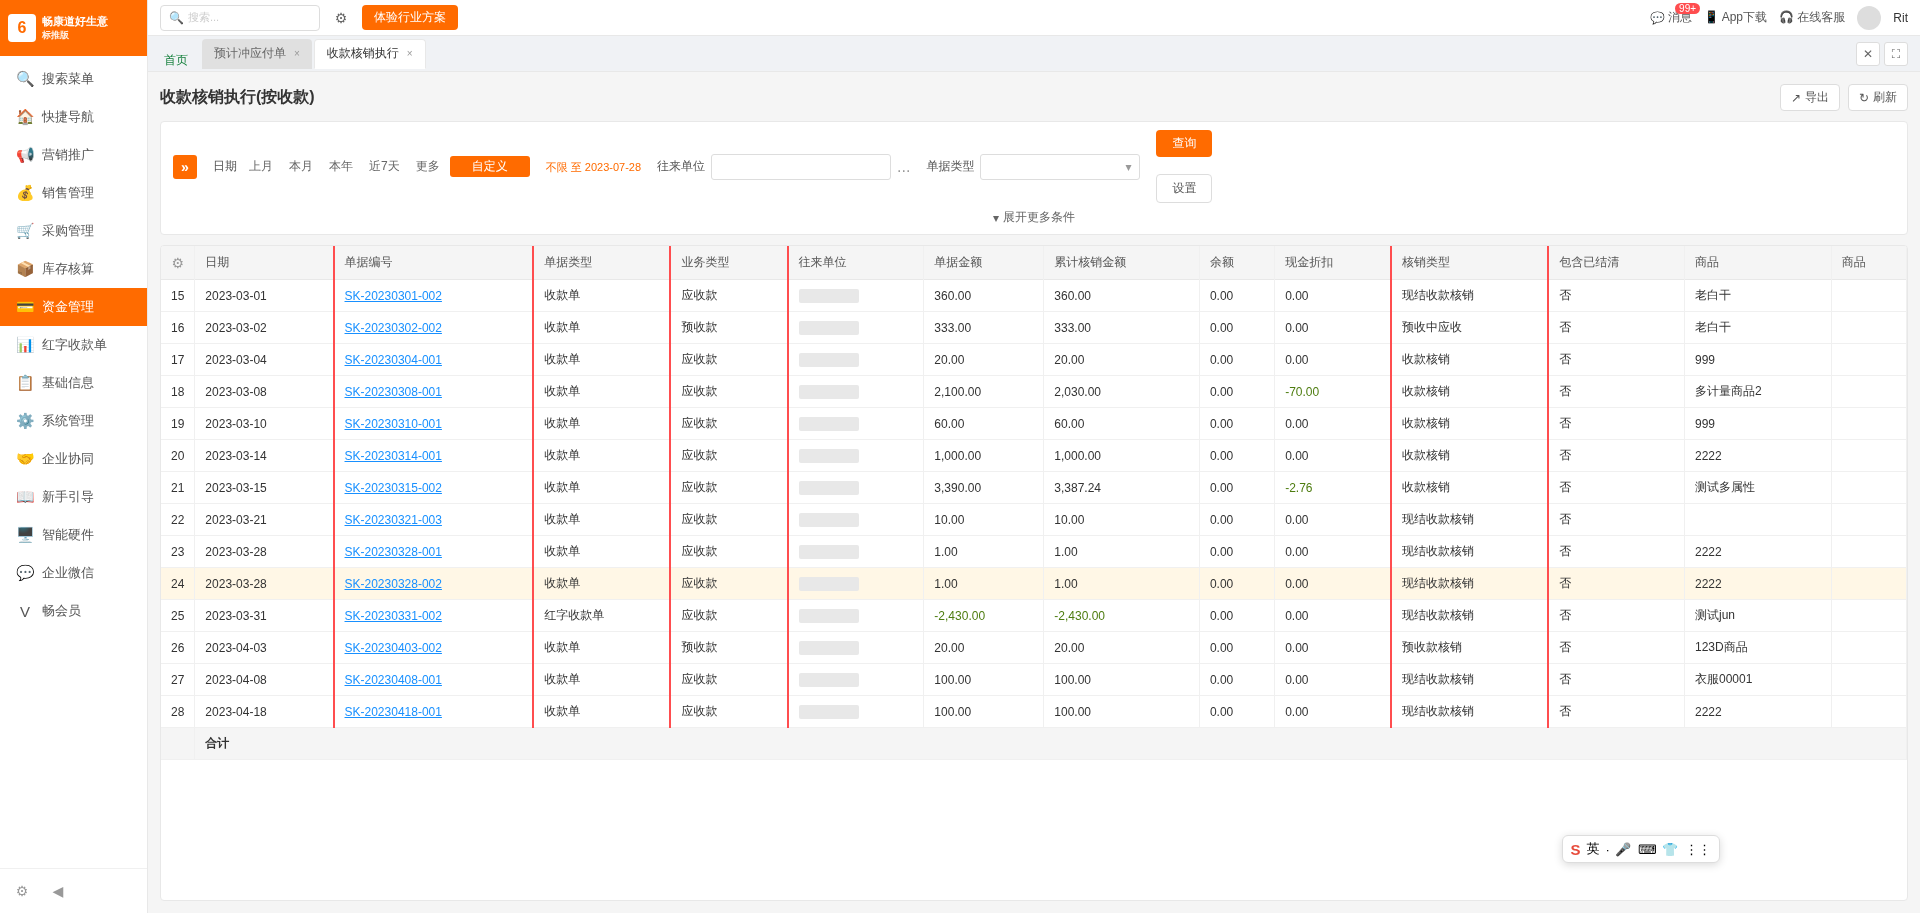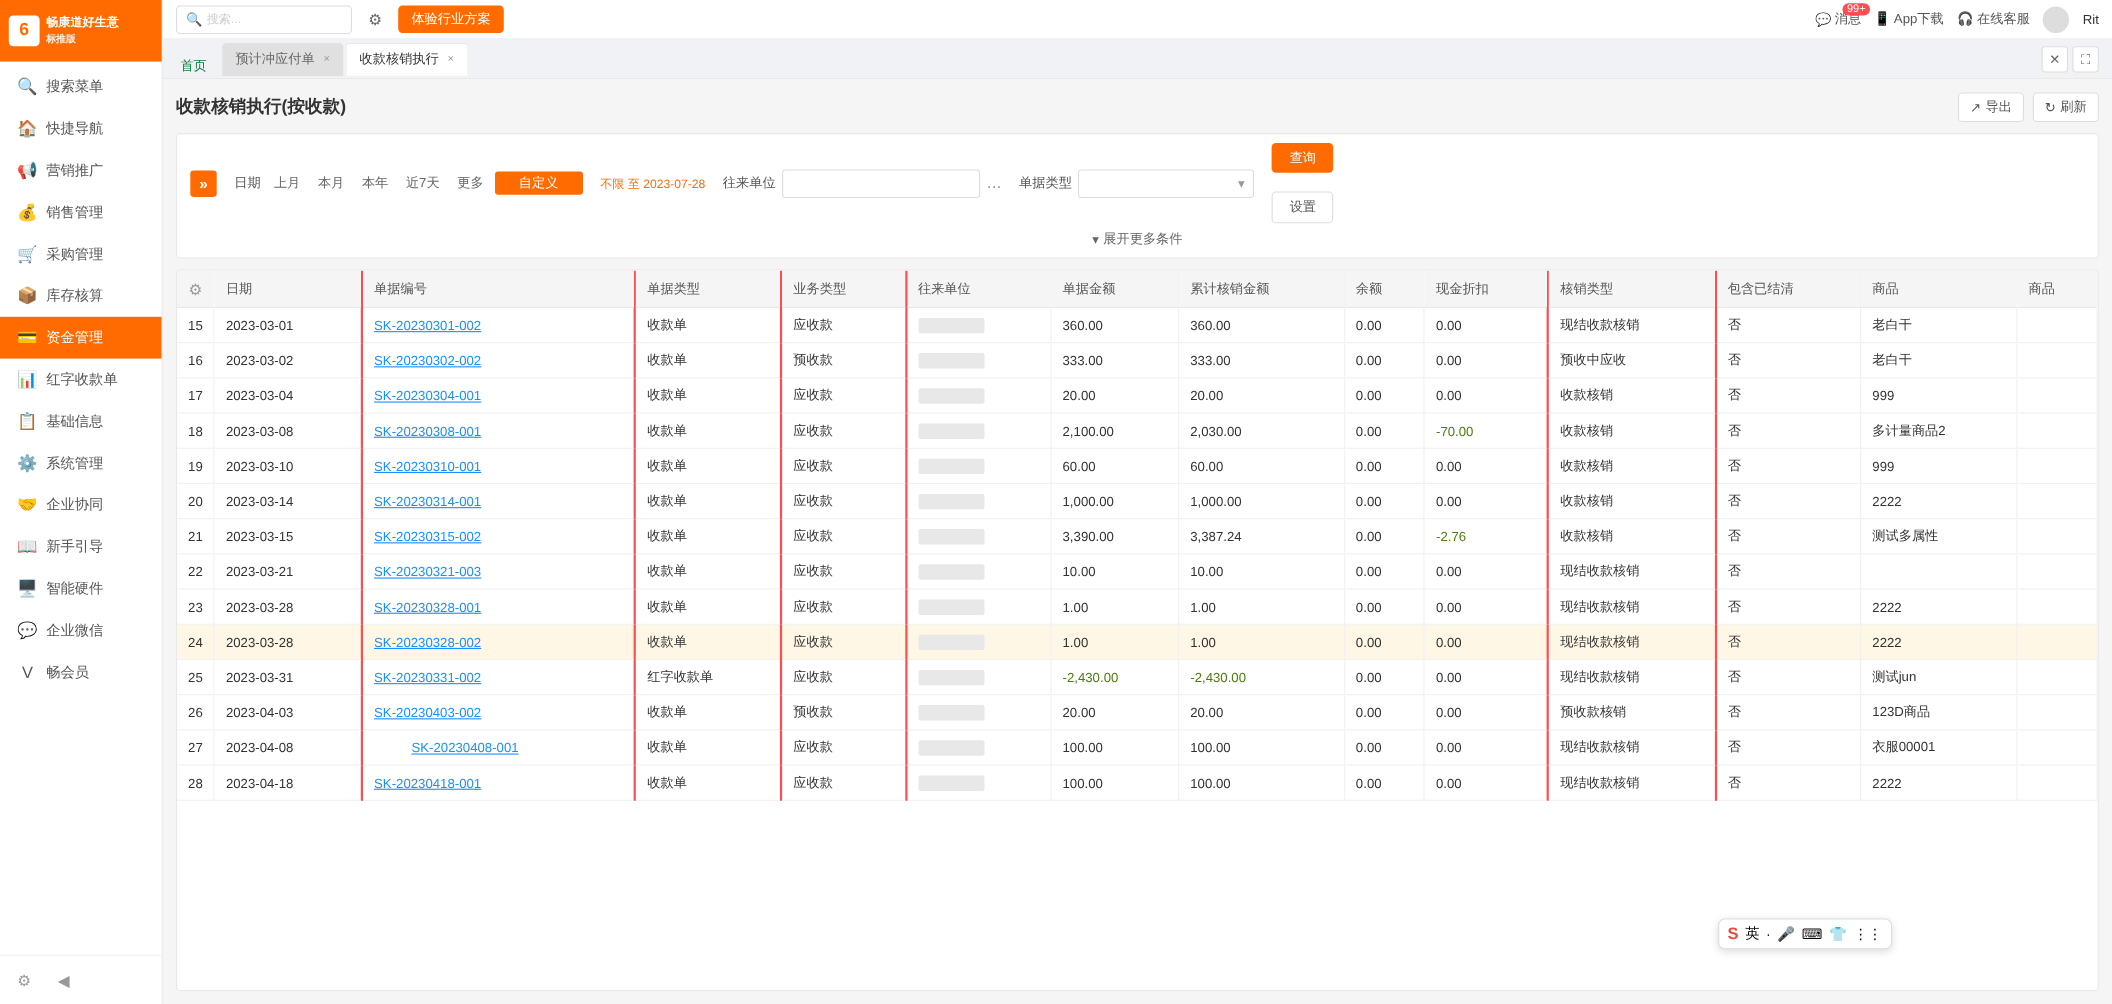--- a/index.html
+++ b/index.html
@@ -485,21 +485,21 @@
         <td>0.00</td>
         <td>0.00</td>
         <td style="border-left:2px solid #ff4d4f;border-right:2px solid #ff4d4f;">预收款核销</td>
         <td>否</td>
         <td>123D商品</td>
         <td></td>
       </tr>
             <tr>
         <td>27</td>
         <td>2023-04-08</td>
-        <td style="border-left:2px solid #ff4d4f;border-right:2px solid #ff4d4f;padding-left:44px;"><span class="link-text">SK-20230408-001</span></td>
+        <td style="border-left:2px solid #ff4d4f;border-right:2px solid #ff4d4f;"><span class="link-text">SK-20230408-001</span></td>
         <td>收款单</td>
         <td style="border-left:2px solid #ff4d4f;border-right:2px solid #ff4d4f;">应收款</td>
         <td><span class="blurred">&nbsp;&nbsp;&nbsp;&nbsp;&nbsp;&nbsp;&nbsp;&nbsp;&nbsp;&nbsp;</span></td>
         <td>100.00</td>
         <td>100.00</td>
         <td>0.00</td>
         <td>0.00</td>
         <td style="border-left:2px solid #ff4d4f;border-right:2px solid #ff4d4f;">现结收款核销</td>
         <td>否</td>
         <td>衣服00001</td>
@@ -513,20 +513,24 @@
         <td style="border-left:2px solid #ff4d4f;border-right:2px solid #ff4d4f;">应收款</td>
         <td><span class="blurred">&nbsp;&nbsp;&nbsp;&nbsp;&nbsp;&nbsp;&nbsp;&nbsp;&nbsp;&nbsp;</span></td>
         <td>100.00</td>
         <td>100.00</td>
         <td>0.00</td>
         <td>0.00</td>
         <td style="border-left:2px solid #ff4d4f;border-right:2px solid #ff4d4f;">现结收款核销</td>
         <td>否</td>
         <td>2222</td>
         <td></td>
+      </tr>
+            <tr class="total-row">
+        <td></td>
+        <td colspan="13" style="font-weight:bold;">合计</td>
       </tr>
           </tbody>
       </table>
     </div>
   </div>
 </div>
 
 <div style="position:fixed;bottom:50px;right:200px;z-index:500;background:white;border:1px solid #ddd;border-radius:6px;padding:4px 8px;display:flex;align-items:center;gap:6px;font-size:13px;box-shadow:0 2px 8px rgba(0,0,0,0.15);">
   <span style="color:#e74c3c;font-weight:bold;font-size:15px;">S</span>
   <span>英</span>

